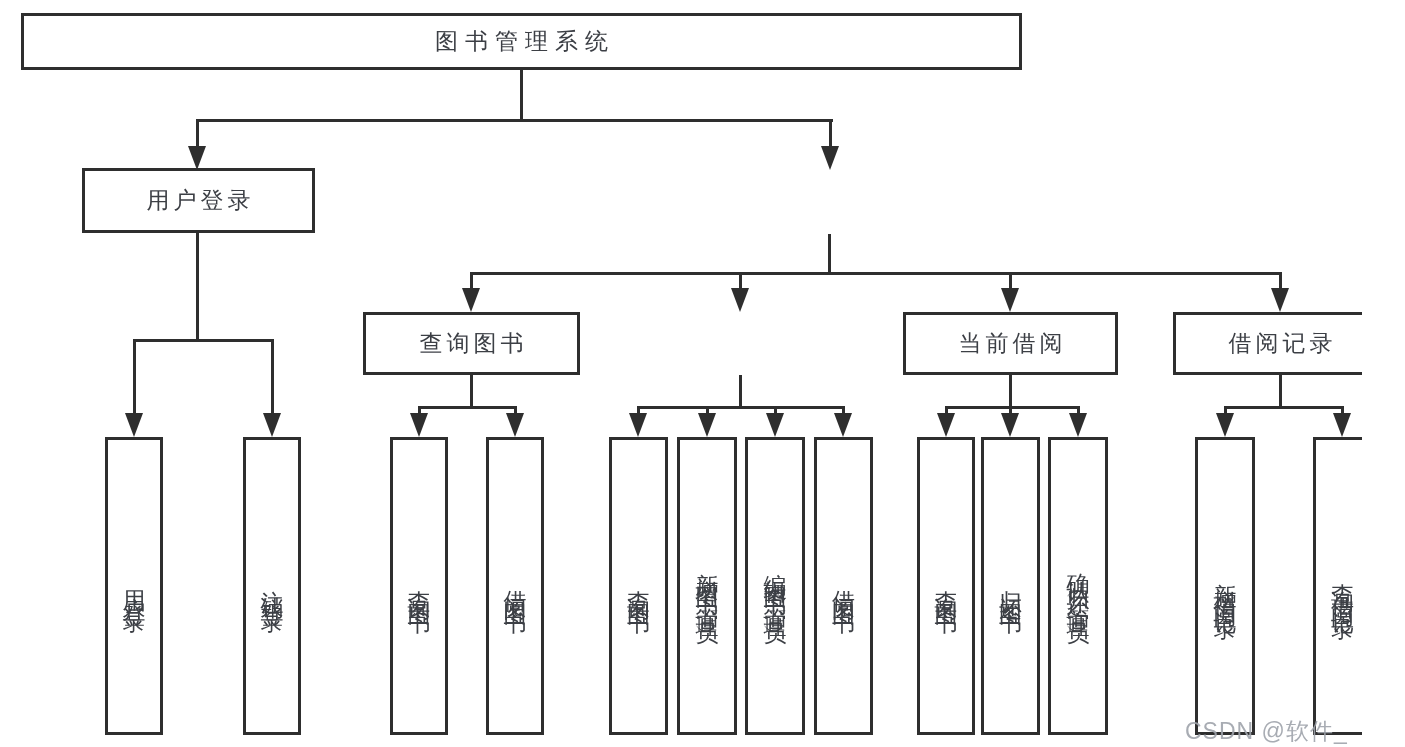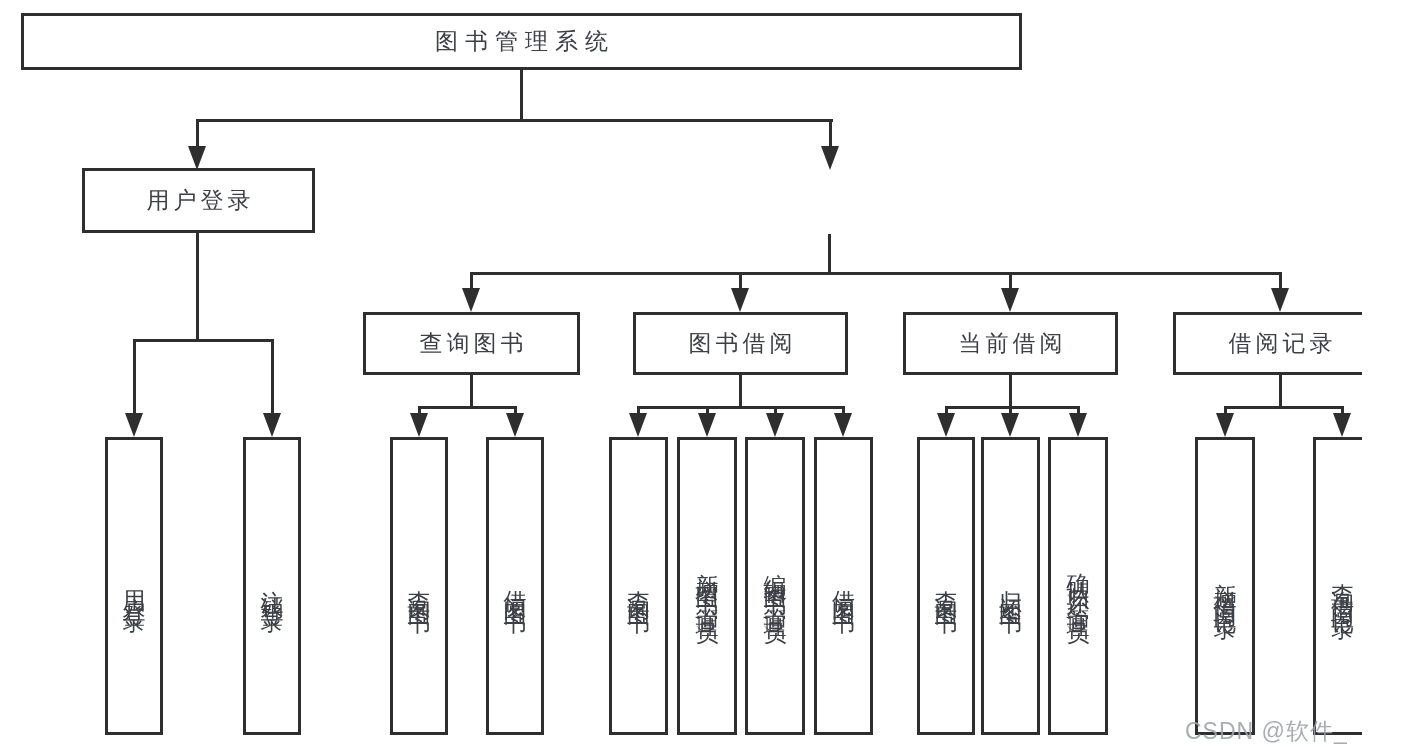--- a/index.html
+++ b/index.html
@@ -63,23 +63,20 @@
   <i class="vl" style="left:739px;top:272px;height:16px"></i>
   <i class="vl" style="left:1009px;top:272px;height:16px"></i>
   <i class="vl" style="left:1279px;top:272px;height:16px"></i>
   <i class="arr" style="left:462px;top:288px"></i>
   <i class="arr" style="left:731px;top:288px"></i>
   <i class="arr" style="left:1001px;top:288px"></i>
   <i class="arr" style="left:1271px;top:288px"></i>
 
   <div class="box hnode" style="left:363px;top:312px;width:217px;height:63px">
     <span class="lbl">查询图书</span>
-  </div>
-  <div class="box hnode" style="left:633px;top:312px;width:215px;height:63px">
-    <span class="lbl">图书借阅</span>
   </div>
   <div class="box hnode" style="left:903px;top:312px;width:215px;height:63px">
     <span class="lbl">当前借阅</span>
   </div>
   <div class="box hnode" style="left:1173px;top:312px;width:215px;height:63px">
     <span class="lbl">借阅记录</span>
   </div>
 
   <i class="vl" style="left:470px;top:375px;height:31px"></i>
   <i class="hl" style="left:418px;top:406px;width:99px"></i>

